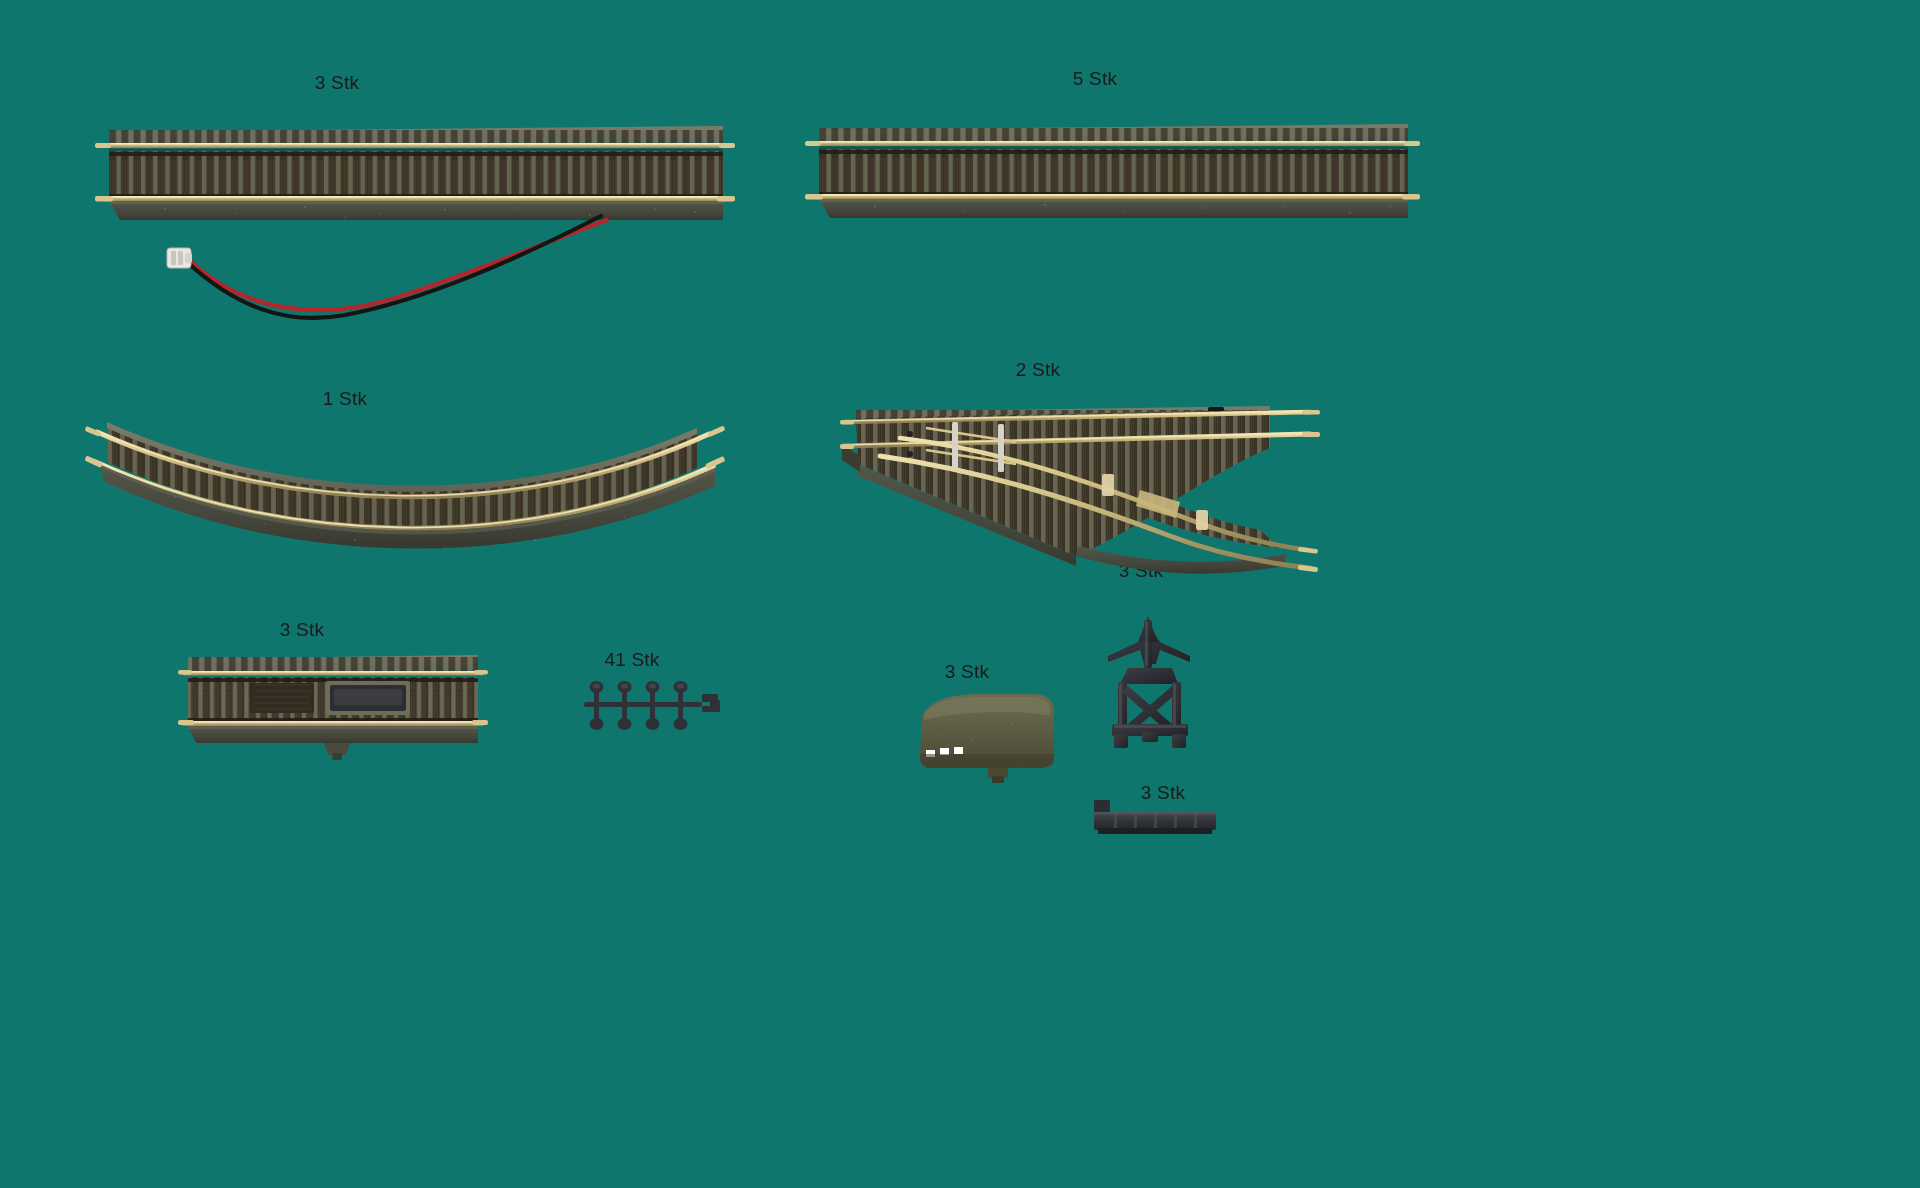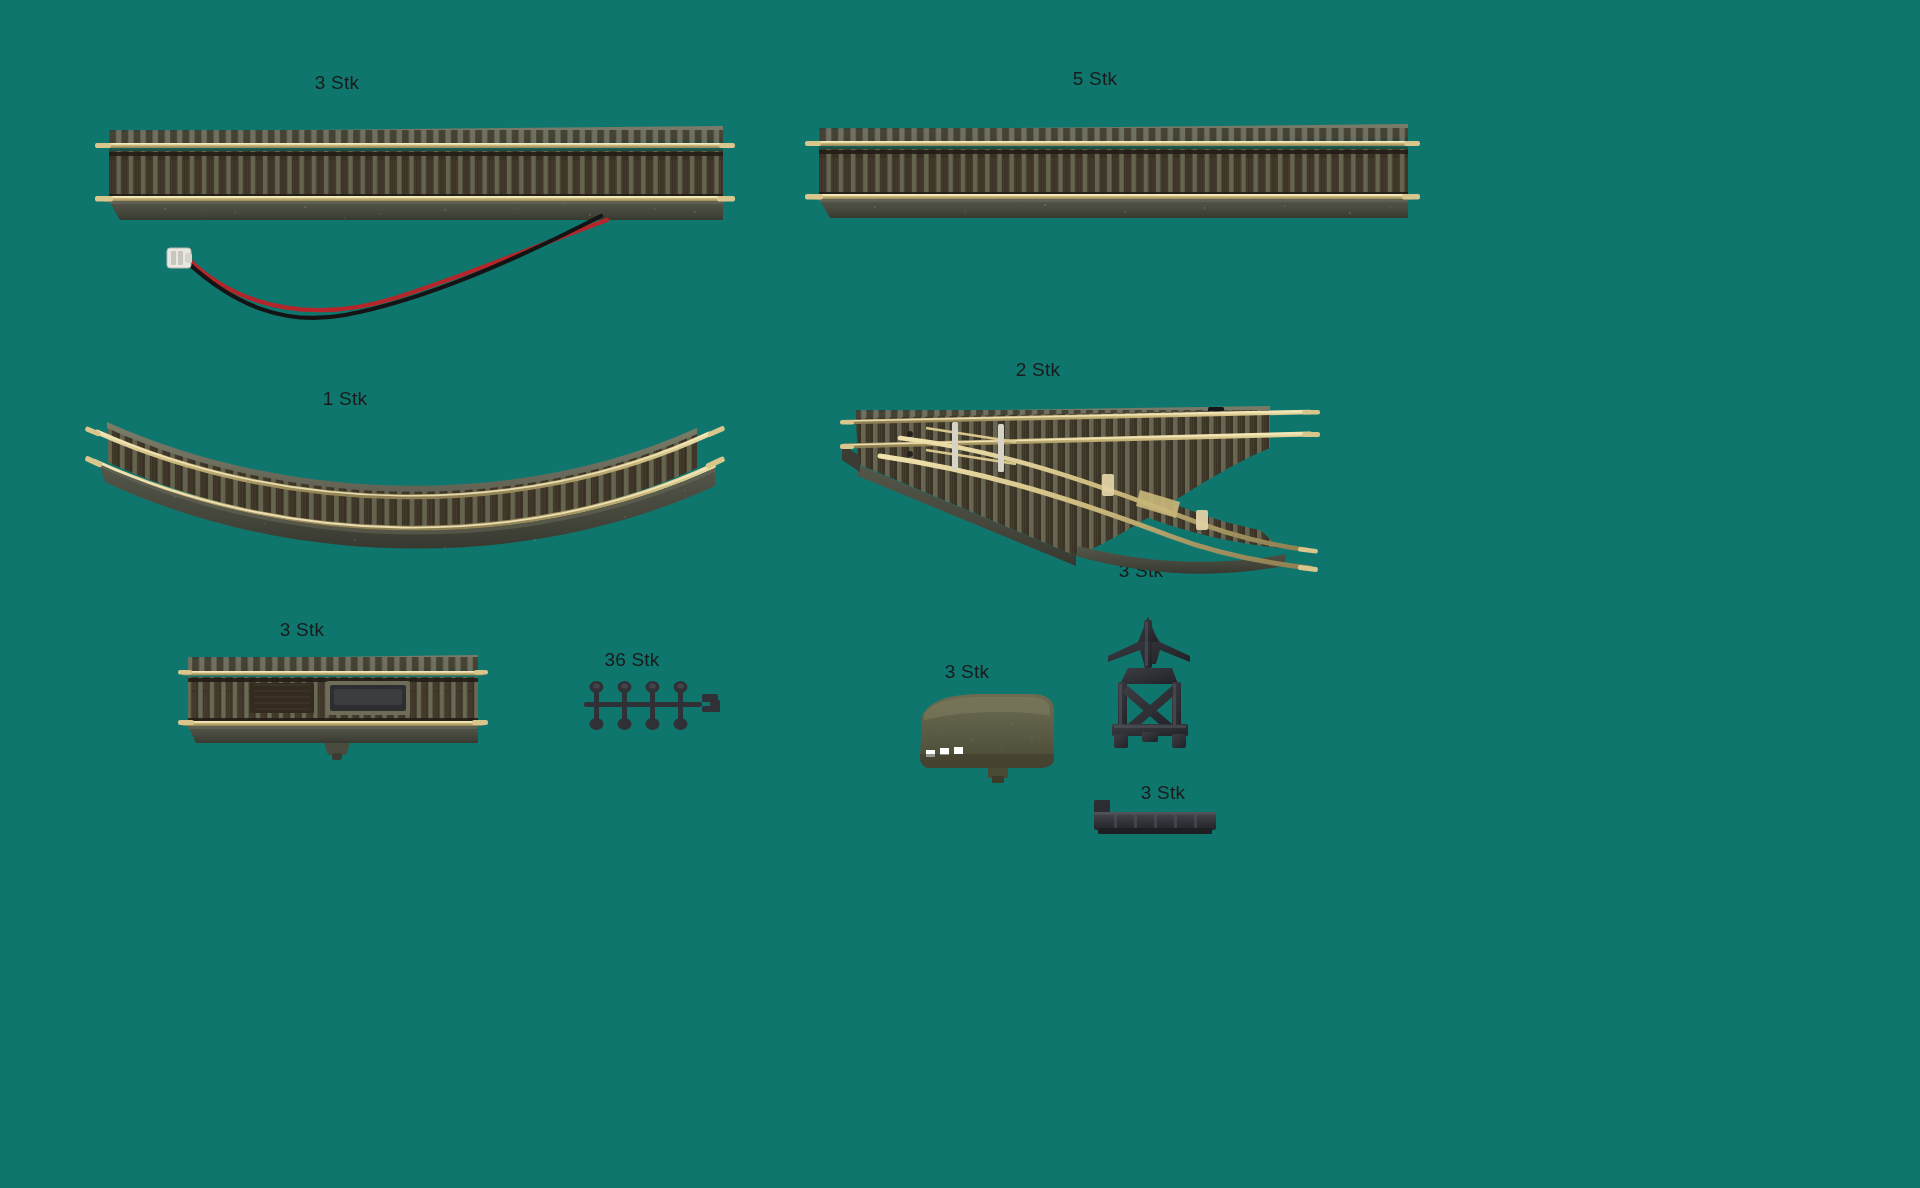--- a/index.html
+++ b/index.html
@@ -16,21 +16,21 @@
 <body>
 
 <div class="stage">
 
   <div class="qty" style="left:337px;top:72px;">3 Stk</div>
   <div class="qty" style="left:1095px;top:68px;">5 Stk</div>
   <div class="qty" style="left:345px;top:388px;">1 Stk</div>
   <div class="qty" style="left:1038px;top:359px;text-align:center;">2 Stk</div>
   <div class="qty" style="left:1141px;top:560px;">3 Stk</div>
   <div class="qty" style="left:302px;top:619px;">3 Stk</div>
-  <div class="qty" style="left:632px;top:649px;">36 Stk</div>
+  <div class="qty" style="left:632px;top:649px;">41 Stk</div>
   <div class="qty" style="left:967px;top:661px;">3 Stk</div>
   <div class="qty" style="left:1163px;top:782px;">3 Stk</div>
 
   <div class="part" style="left:95px;top:110px;">
     <svg width="640" height="230" viewBox="0 0 640 230">
       <defs>
         <linearGradient id="ballTop" x1="0" y1="0" x2="0" y2="1">
           <stop offset="0%" stop-color="#7b7c69"></stop>
           <stop offset="55%" stop-color="#6e6f5e"></stop>
           <stop offset="100%" stop-color="#5f6052"></stop>

